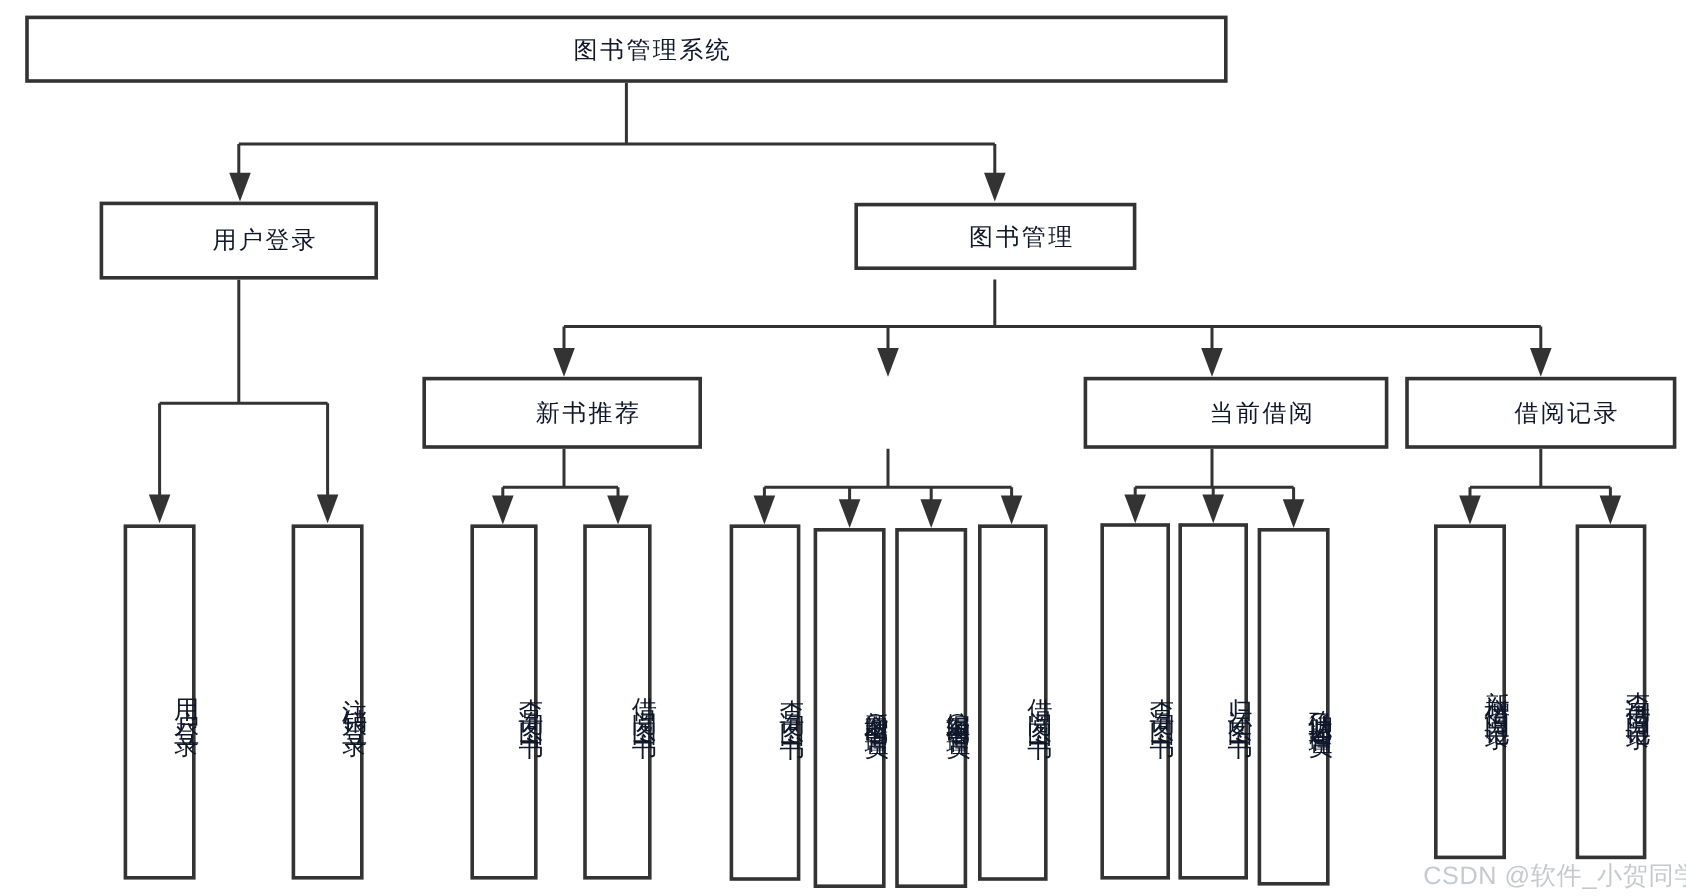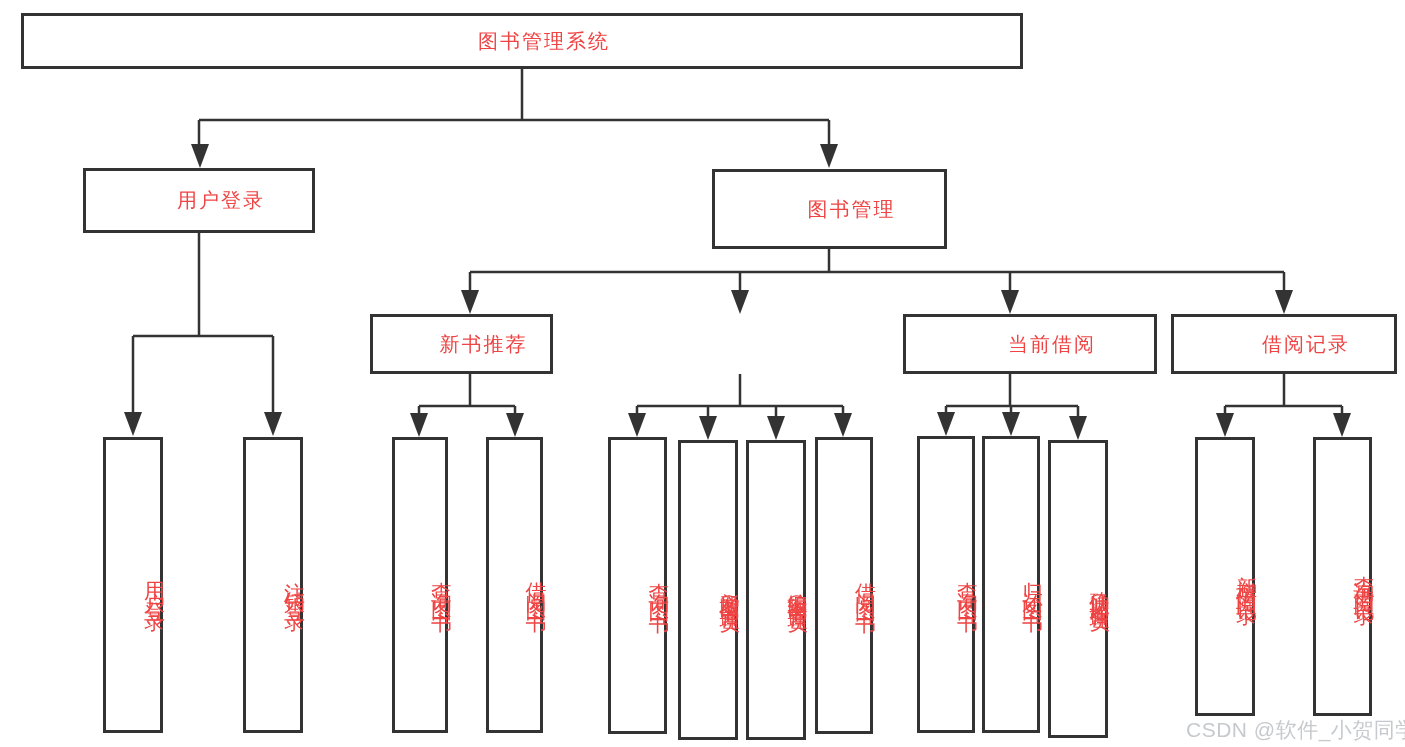--- a/index.html
+++ b/index.html
@@ -17,21 +17,21 @@
     width: 1405px; height: 747px;
   }
   .box {
     position: absolute;
     background: #ffffff;
     border: 3px solid #333333;
     box-sizing: border-box;
     display: flex;
     align-items: center;
     justify-content: center;
-    color: #ef4444;
+    color: #0f172a;
     padding-left: 44px;
   }
   .hbox span {
     font-size: 20px;
     letter-spacing: 2px;
     white-space: nowrap;
   }
   .vbox span {
     writing-mode: vertical-rl;
     text-orientation: mixed;
@@ -91,25 +91,25 @@
     </g>
   </svg>
 
   <div class="box hbox" style="left:21px; top:13px; width:1002px; height:56px;">
     <span>图书管理系统</span>
   </div>
 
   <div class="box hbox" style="left:83px; top:168px; width:232px; height:65px;">
     <span>用户登录</span>
   </div>
-  <div class="box hbox" style="left:712px; top:169px; width:235px; height:80px;">
+  <div class="box hbox" style="left:712px; top:169px; width:235px; height:56px;">
     <span>图书管理</span>
   </div>
 
-  <div class="box hbox" style="left:370px; top:314px; width:183px; height:60px;">
+  <div class="box hbox" style="left:352px; top:314px; width:233px; height:60px;">
     <span>新书推荐</span>
   </div>
   <div class="box hbox" style="left:903px; top:314px; width:254px; height:60px;">
     <span>当前借阅</span>
   </div>
   <div class="box hbox" style="left:1171px; top:314px; width:226px; height:60px;text-align:right;">
     <span>借阅记录</span>
   </div>
 
   <div class="box vbox" style="left:103px; top:437px; width:60px; height:296px;">

